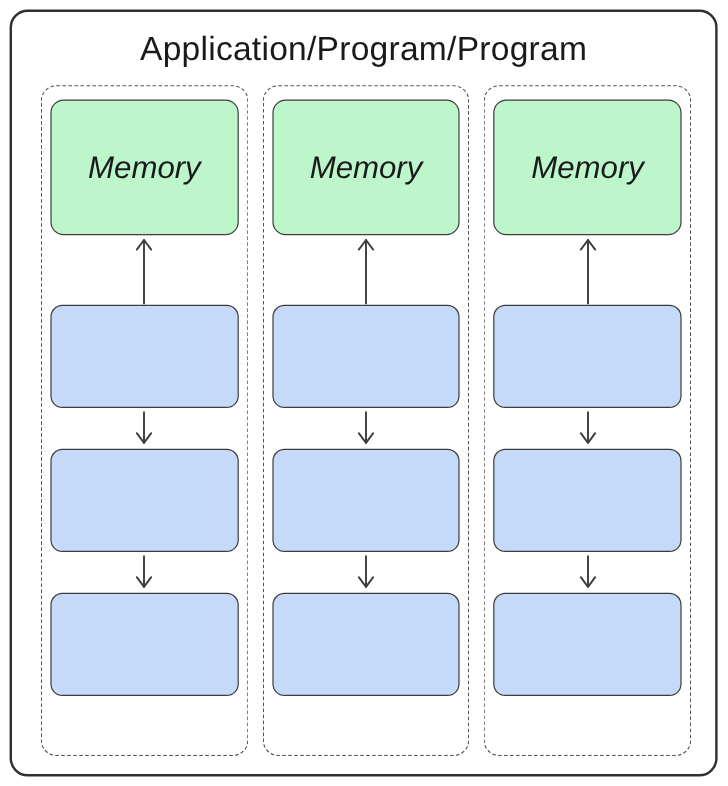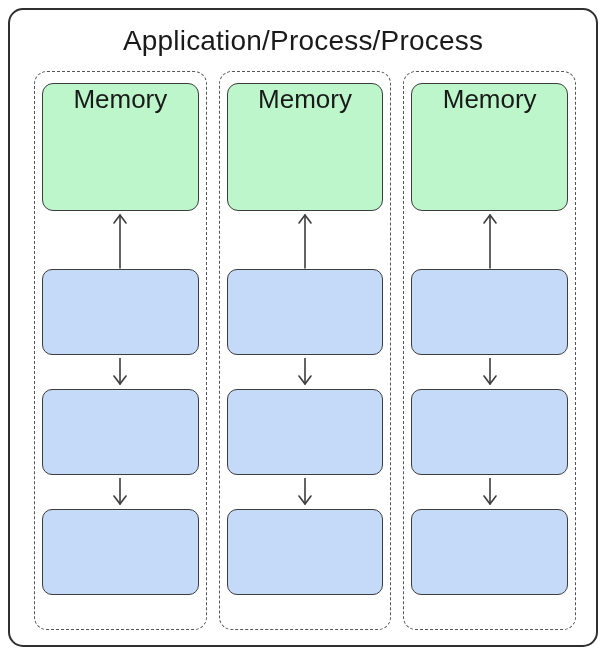--- a/index.html
+++ b/index.html
@@ -16,40 +16,40 @@
     font-family:"Liberation Sans", sans-serif;color:var(--text);}
   .canvas{position:relative;width:607px;height:655px;background:#ffffff;overflow:hidden;}
   .frame{position:absolute;left:8px;top:8px;width:590px;height:639px;
     border:2px solid var(--frame-border);border-radius:15px;background:#ffffff;}
   .title{position:absolute;top:14px;left:0;width:100%;text-align:center;
     font-size:28px;line-height:1.2;letter-spacing:0.2px;color:var(--text);}
   .columns{position:absolute;left:24px;top:61px;right:20px;bottom:15px;
     display:flex;gap:12px;}
   .column{flex:1;border:1.8px dashed var(--dashed-border);border-radius:13px;
     padding:11px 7px 8px 7px;display:flex;flex-direction:column;align-items:center;}
-  .memory-box{width:100%;height:128px;background:var(--memory-fill);
+  .memory-box{width:100%;height:113px;background:var(--memory-fill);
     border:1.7px solid var(--box-border);border-radius:11px;
-    display:flex;align-items:flex-start;justify-content:center;
-    font-size:26px;color:var(--text);flex:0 0 auto;}
+    display:flex;align-items:center;justify-content:center;
+    font-size:26px;color:var(--text);flex:0 0 auto;font-style:italic;}
   .arrow{flex:0 0 auto;display:block;}
   .arrow-up{margin:2px 0 0 0;}
   .arrow-down{margin:3px 0;}
   .arrow line,.arrow polyline{stroke:var(--arrow);stroke-width:1.6;fill:none;
     stroke-linecap:round;stroke-linejoin:round;}
   .sub-label{font-size:24px;line-height:1.1;margin:1px 0 5px 0;white-space:nowrap;
     color:var(--text);}
   .process-box{width:100%;height:86px;background:var(--process-fill);
     border:1.6px solid var(--box-border);border-radius:10px;flex:0 0 auto;}
 </style>
 </head>
 <body>
 
 <div class="canvas">
   <div class="frame">
-    <div class="title">Application/Process/Process</div>
+    <div class="title">Application/Program/Program</div>
 
     <div class="columns">
 
       <div class="column">
         <div class="memory-box">
           <span>Memory</span>
         </div>
         <svg class="arrow arrow-up" width="20" height="56" viewBox="0 0 20 56">
           <line x1="10" y1="55" x2="10" y2="2"></line>
           <polyline points="4,10 10,2 16,10"></polyline>

